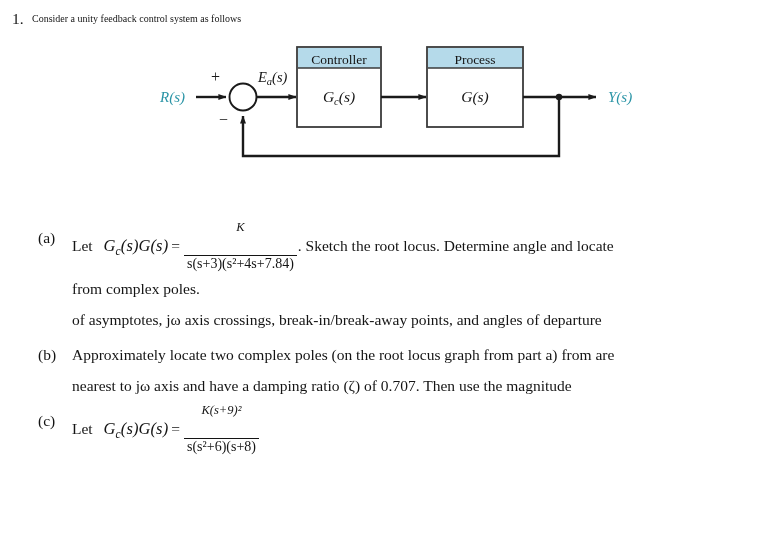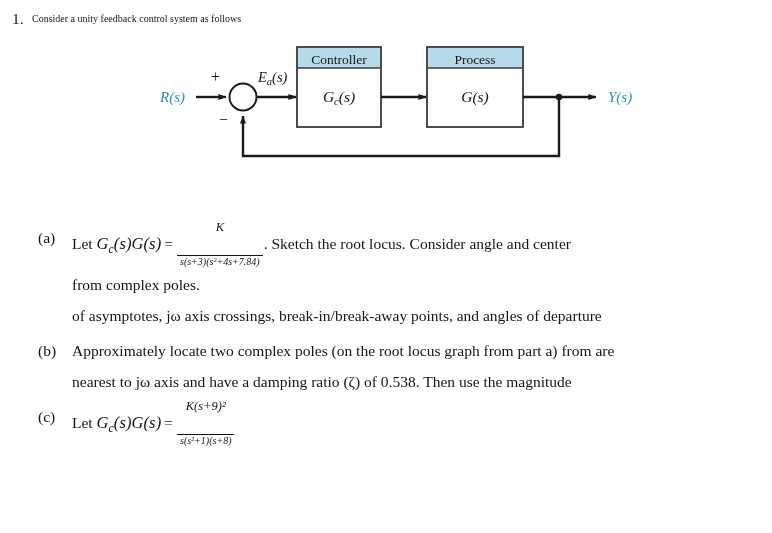--- a/index.html
+++ b/index.html
@@ -90,32 +90,32 @@
     top: -1px;
   }
   .frac .num {
     display: block;
     font-size: 12.5px;
     padding: 0 3px 1px 3px;
     font-style: italic;
   }
   .frac .den {
     display: block;
-    font-size: 10px;
+    font-size: 14px;
     border-top: 1.3px solid #141414;
     padding: 1px 3px 0 3px;
-    font-style: italic;
     margin-top: 20px;
   }
   sub.sm { font-size: 0.7em; font-style: italic; }
 
   .gcg {
     font-style: italic;
     font-size: 16.5px;
     letter-spacing: 0.1px;
+    margin-left: 7px;
   }
   .eqsign { font-style: normal; padding: 0 3px; }
 
   .lead { white-space: nowrap; }
 </style>
 </head>
 <body>
 
 <div class="q-row">
   <div class="q-num">1.</div>
@@ -167,38 +167,38 @@
   </svg>
 </div>
 
 <div class="parts">
 
   <div class="part">
     <div class="part-label">(a)</div>
     <div class="part-body">
       <span class="lead">
         <span>Let</span>
-        <span class="gcg">G<sub class="sm">c</sub>(s)G(s)</span><span class="eqsign">=</span><span class="frac"><span class="num">K</span><span class="den">s(s+3)(s²+4s+7.84)</span></span><span>. Sketch the root locus. Consider angle and center</span>
+        <span class="gcg">G<sub class="sm">c</sub>(s)G(s)</span><span class="eqsign">=</span><span class="frac"><span class="num">K</span><span class="den">s(s+3)(s²+4s+7.84)</span></span><span>. Sketch the root locus. Determine angle and locate</span>
       </span>
       <div>from complex poles.</div>
       <div>of asymptotes, jω axis crossings, break-in/break-away points, and angles of departure</div>
     </div>
   </div>
 
   <div class="part">
     <div class="part-label">(b)</div>
     <div class="part-body">
       <div>Approximately locate two complex poles (on the root locus graph from part a) from are</div>
-      <div>nearest to jω axis and have a damping ratio (ζ) of 0.538. Then use the magnitude</div>
+      <div>nearest to jω axis and have a damping ratio (ζ) of 0.707. Then use the magnitude</div>
     </div>
   </div>
 
   <div class="part">
     <div class="part-label">(c)</div>
     <div class="part-body">
       <span class="lead">
         <span>Let</span>
-        <span class="gcg">G<sub class="sm">c</sub>(s)G(s)</span><span class="eqsign">=</span><span class="frac"><span class="num">K(s+9)²</span><span class="den">s(s²+1)(s+8)</span></span>
+        <span class="gcg">G<sub class="sm">c</sub>(s)G(s)</span><span class="eqsign">=</span><span class="frac"><span class="num">K(s+9)²</span><span class="den">s(s²+6)(s+8)</span></span>
       </span>
     </div>
   </div>
 
 </div>
 
 </body></html>

